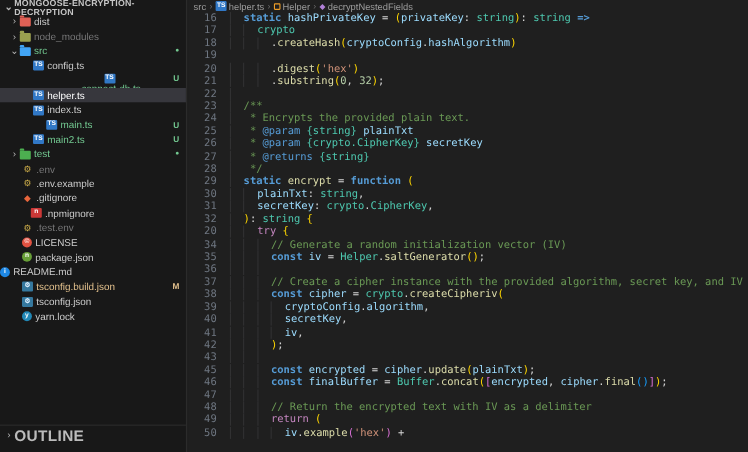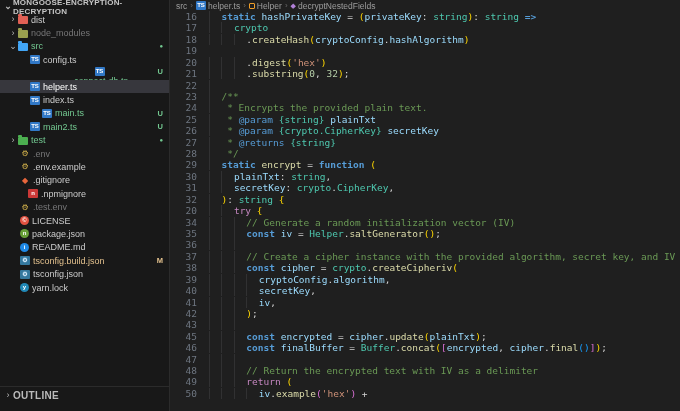--- a/index.html
+++ b/index.html
@@ -29,21 +29,21 @@
   .i-folder { width:10px; height:8px; border-radius:1px; background:var(--fc);
               position:relative; margin-top:1px; }
   .i-folder::before { content:""; position:absolute; left:0; top:-2px; width:4px;
               height:2px; border-radius:1px 1px 0 0; background:var(--fc); }
   .badge { position:absolute; right:6px; font-size:7.5px; font-weight:bold; color:#73c991; }
   .badge.m { color:#e2c08d; }
   .badge.dot { font-size:6px; top:3px; }
   .outline-bar { position:absolute; left:0; top:386px; width:100%; height:18px;
                  border-top:1px solid #2b2b2b; display:flex; align-items:center;
                  padding-left:3px; color:#bbbbbb; }
-  .outline-bar .lbl { font-size:10px; font-weight:bold; letter-spacing:.3px; }
+  .outline-bar .lbl { font-size:14px; font-weight:bold; letter-spacing:.3px; }
 
   
   .editor { position:absolute; left:171px; top:0; right:0; bottom:0; background:#1f1f1f; }
   .breadcrumb { height:11px; display:flex; align-items:center; padding-left:5px;
                 font-size:8.5px; color:#9d9d9d; gap:2px; }
   .bc-sep { color:#6a6a6a; font-size:8px; padding:0 1px; }
   .bc-item { display:flex; align-items:center; gap:2px; cursor:pointer; }
   .bc-outline { width:6px; height:6px; border:1px solid #ee9d28; border-radius:1px; }
   .bc-method { color:#b180d7; font-size:7px; }
 
@@ -138,21 +138,21 @@
         <span class="flabel fg-ignored">.test.env</span>
       </div>
       <div class="trow" style="padding-left: 20px;">
         <span class="ficon round" style="background: rgb(226, 82, 65); color: rgb(255, 255, 255);">©</span>
         <span class="flabel fg-normal">LICENSE</span>
       </div>
       <div class="trow" style="padding-left: 20px;">
         <span class="ficon round" style="background: rgb(104, 159, 56); color: rgb(255, 255, 255);">n</span>
         <span class="flabel fg-normal">package.json</span>
       </div>
-      <div class="trow" style="padding-left: 20px;">
+      <div class="trow" style="">
         <span class="ficon round" style="background: rgb(30, 136, 229); color: rgb(255, 255, 255);">i</span>
         <span class="flabel fg-normal">README.md</span>
       </div>
       <div class="trow" style="padding-left: 20px;">
         <span class="ficon" style="background: rgb(53, 120, 158); color: rgb(220, 239, 255);">⚙</span>
         <span class="flabel fg-modified">tsconfig.build.json</span>
         <span class="badge m">M</span>
       </div>
       <div class="trow" style="padding-left: 20px;">
         <span class="ficon" style="background: rgb(53, 120, 158); color: rgb(220, 239, 255);">⚙</span>

